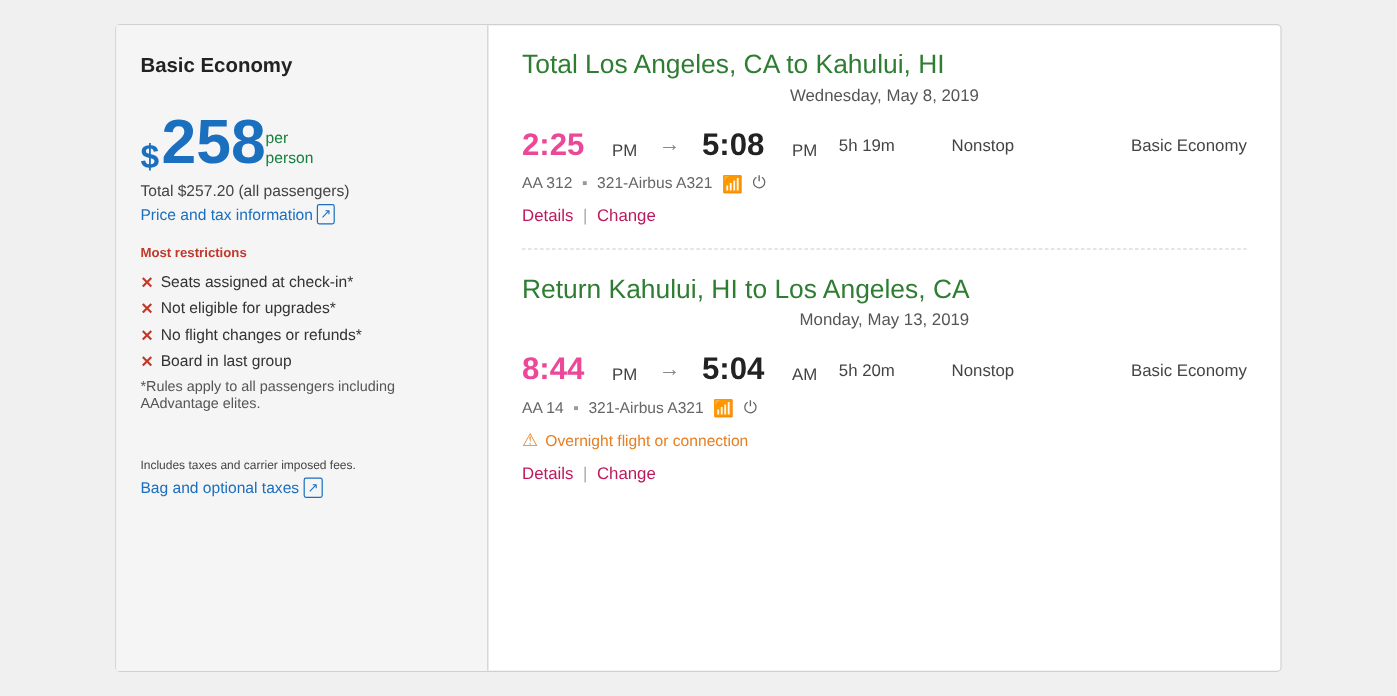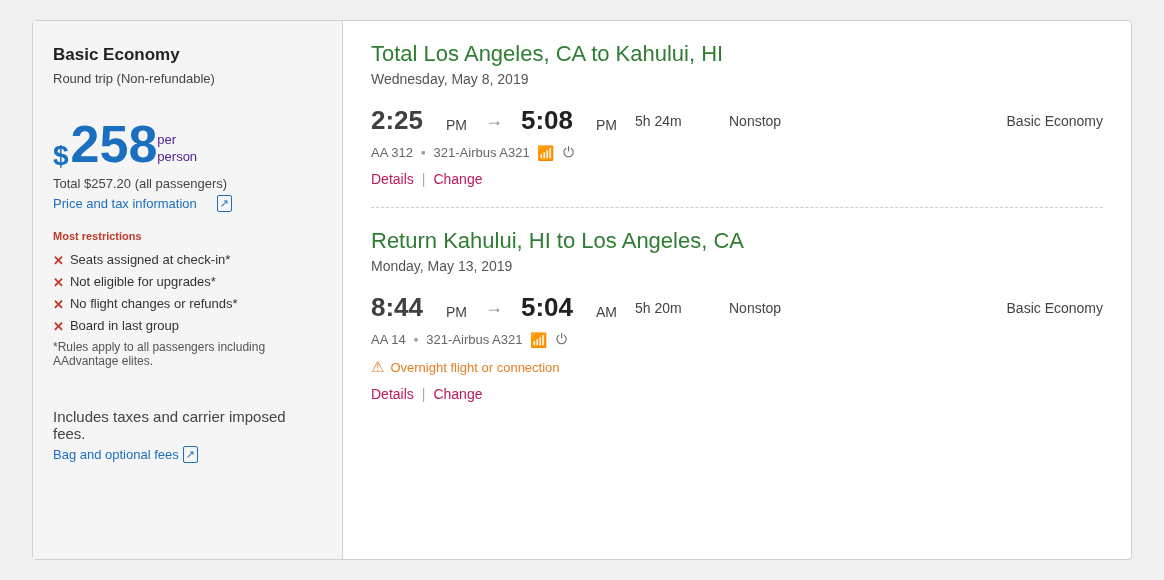--- a/index.html
+++ b/index.html
@@ -10,21 +10,21 @@
       justify-content: center;
       align-items: center;
       min-height: 100vh;
       padding: 20px;
     }
     .card {
       background: #fff;
       border: 1px solid #d0d0d0;
       border-radius: 4px;
       display: flex;
-      width: 1100px;
+      width: 972px;
       min-height: 540px;
     }
     .sidebar {
       background: #f5f5f5;
       border-right: 1px solid #d0d0d0;
       width: 310px;
       flex-shrink: 0;
       padding: 24px 20px;
     }
     .sidebar-title {
@@ -52,37 +52,37 @@
     }
     .price-amount {
       font-size: 52px;
       color: #1b6fbf;
       font-weight: bold;
       line-height: 1;
       margin-right: 0;
     }
     .price-per {
       font-size: 13px;
-      color: #4c1d95;
+      color: #15803d;
       line-height: 1.3;
       margin-bottom: 4px;
       margin-top: 36px;
     }
     .total-price {
       font-size: 13px;
       color: #444;
       margin-bottom: 4px;
     }
     .price-link {
       font-size: 13px;
       color: #1b6fbf;
       text-decoration: none;
       display: flex;
       align-items: center;
-      gap: 20px;
+      gap: 3px;
       margin-bottom: 18px;
     }
     .ext-icon {
       font-size: 11px;
       border: 1px solid #1b6fbf;
       padding: 1px 2px;
       border-radius: 2px;
     }
     .restrictions-title {
       font-size: 11px;
@@ -108,21 +108,21 @@
       font-size: 12px;
       color: #555;
       margin-top: 4px;
       margin-bottom: 20px;
     }
     .sidebar-bottom {
       margin-top: auto;
       padding-top: 20px;
     }
     .includes-text {
-      font-size: 15px;
+      font-size: 10px;
       color: #444;
       margin-bottom: 4px;
     }
     .bag-link {
       font-size: 13px;
       color: #1b6fbf;
       text-decoration: none;
       display: flex;
       align-items: center;
       gap: 4px;
@@ -144,31 +144,32 @@
     .flight-header-title {
       font-size: 22px;
       color: #2e7d32;
       font-weight: normal;
       margin-bottom: 4px;
     }
     .flight-header-date {
       font-size: 14px;
       color: #555;
       margin-bottom: 18px;
+      text-align: center;
     }
     .flight-row {
       display: flex;
       align-items: center;
       gap: 0;
       margin-bottom: 8px;
     }
     .time-depart {
       font-size: 26px;
       font-weight: bold;
-      color: #404040;
+      color: #ec4899;
       min-width: 75px;
     }
     .time-period {
       font-size: 14px;
       color: #444;
       margin-right: 18px;
       margin-top: 8px;
     }
     .arrow {
       font-size: 18px;
@@ -243,21 +244,20 @@
       flex: 1;
     }
   </style>
 </head>
 <body>
 
 <div class="card">
 
   <div class="sidebar">
     <div class="sidebar-title">Basic Economy</div>
-    <div class="sidebar-subtitle">Round trip (Non-refundable)</div>
     <div class="price-row">
       <span class="price-dollar">$</span>
       <span class="price-amount">258</span>
       <span class="price-per">per<br>person</span>
     </div>
     <div class="total-price">Total $257.20 (all passengers)</div>
     <a class="price-link">
       <span>Price and tax information</span>
       <span class="ext-icon">↗</span>
     </a>
@@ -279,39 +279,39 @@
       <span class="restriction-x">✕</span>
       <span>Board in last group</span>
     </div>
     <div class="restrictions-note">*Rules apply to all passengers including AAdvantage elites.</div>
 
     <div class="sidebar-spacer"></div>
 
     <div class="sidebar-bottom">
       <div class="includes-text">Includes taxes and carrier imposed fees.</div>
       <a class="bag-link">
-        <span>Bag and optional fees</span>
+        <span>Bag and optional taxes</span>
         <span class="ext-icon">↗</span>
       </a>
     </div>
   </div>
 
   <div class="main">
 
     <div class="flight-section">
       <div class="flight-header-title">Total Los Angeles, CA to Kahului, HI</div>
       <div class="flight-header-date">Wednesday, May 8, 2019</div>
 
       <div class="flight-row">
         <span class="time-depart">2:25</span>
         <span class="time-period">PM</span>
         <span class="arrow">→</span>
         <span class="time-arrive">5:08</span>
         <span class="time-period">PM</span>
-        <span class="duration">5h 24m</span>
+        <span class="duration">5h 19m</span>
         <span class="nonstop">Nonstop</span>
         <span class="economy-label">Basic Economy</span>
       </div>
 
       <div class="flight-info-row">
         <span>AA 312</span>
         <span class="dot">▪</span>
         <span>321-Airbus A321</span>
         <span class="icon-wifi">📶</span>
         <span class="icon-plug">⏻</span>

